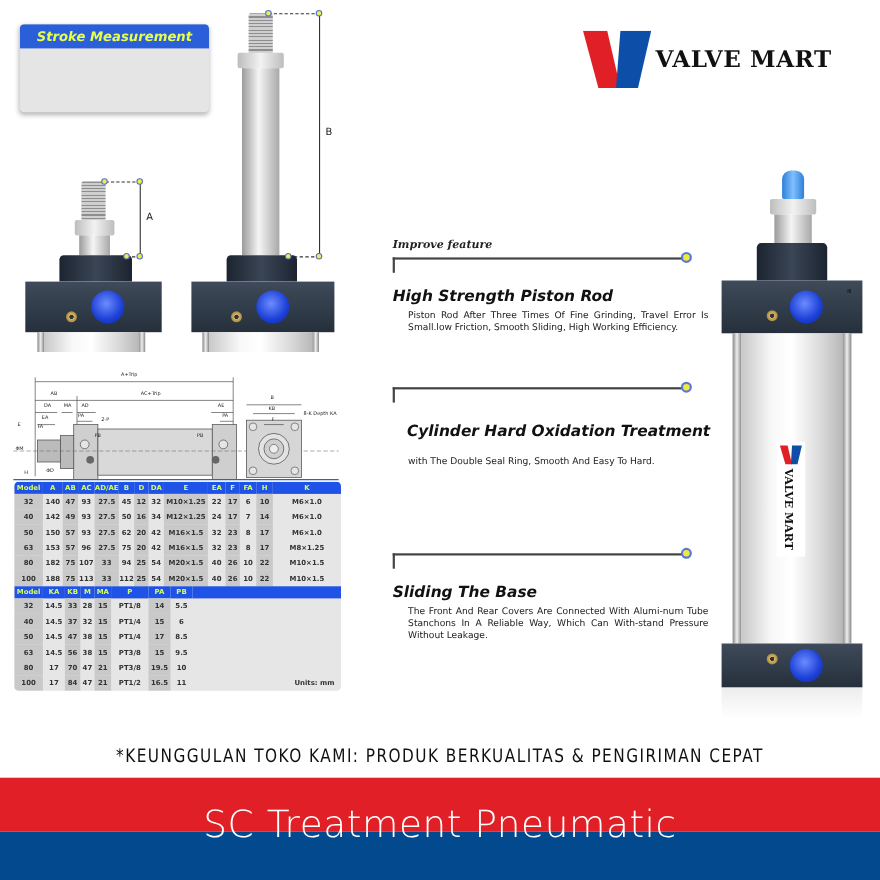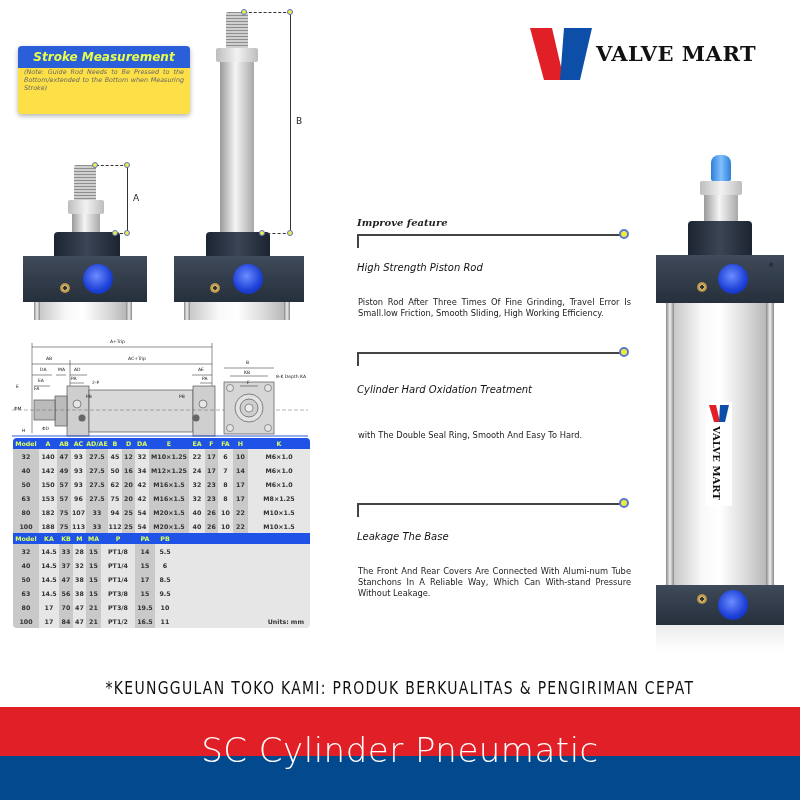--- a/index.html
+++ b/index.html
@@ -1,24 +1,23 @@
 <!DOCTYPE html>
 <html><head>
 <meta charset="utf-8">
 <style>
   * { box-sizing: border-box; margin: 0; padding: 0; }
   html, body { width: 800px; height: 800px; overflow: hidden; background: #ffffff; }
   body { position: relative; font-family: "DejaVu Sans", sans-serif; color: #222; }
 
   
   .stroke-card {
-    position: absolute; left: 18px; top: 22px; width: 172px; height: 68px;
-    background: #fde047; border-radius: 4px; box-shadow: 0 2px 5px rgba(0,0,0,0.3);
+    position: absolute; left: 18px; top: 22px; width: 172px; height: 80px;
+    background: #e5e5e5; border-radius: 4px; box-shadow: 0 2px 5px rgba(0,0,0,0.3);
     overflow: hidden;
-    margin-top: 24px;
   }
   .stroke-card .head {
     background: #2b5fd9; height: 22px; color: #e8ff4a;
     font-style: italic; font-weight: bold; font-size: 12px; text-align: center; line-height: 22px;
     font-family: "DejaVu Sans", sans-serif;
   }
   .stroke-card .formula { font-size: 7.2px; font-weight: bold; font-style: italic; padding: 5px 6px 1px 6px; color:#111; }
   .stroke-card .note { font-size: 6.4px; font-style: italic; color: #666; padding: 0 6px; text-align: justify; line-height: 8px; }
   .rod-thread { position: absolute; background: repeating-linear-gradient(180deg,#8e8e8e 0 1px,#cfcfcf 1px 3px); border-radius: 2px; }
   .nut { position: absolute; background: linear-gradient(90deg,#bdbdbd,#f2f2f2,#bdbdbd); border-radius: 2px; }
@@ -42,39 +41,38 @@
   .spec table { border-collapse: collapse; width: 100%; font-size: 6.3px; font-weight: bold; color: #333; }
   .spec th { background: #1f52e6; color: #d9ff5a; height: 11px; font-weight: bold; text-align: center; padding: 0; }
   .spec td { height: 14px; text-align: center; padding: 0; }
   .spec td.sh { background: #c9c9c9; }
   .spec td.units { text-align: right; padding-right: 6px; font-size: 6.3px; }
 
   
   .pf-label { position: absolute; left: 357px; top: 217px; font-family: "DejaVu Serif", serif; font-style: italic; font-weight: bold; font-size: 10px; color: #222; }
   .connector { position: absolute; border-top: 2px solid #444; border-left: 2px solid #444; }
   .node { position: absolute; width: 10px; height: 10px; border-radius: 50%; background: #f0ea3a; border: 2px solid #5b78d6; }
-  .feat-title { position: absolute; left: 357px; font-style: italic; font-weight: normal; font-size: 10px; color: #111; font-family: "DejaVu Sans", sans-serif; }
-  .feat-body { position: absolute; left: 358px; width: 273px; font-size: 8.3px; line-height: 11px; color: #222; text-align: justify; margin-top: 16px; }
+  .feat-title { position: absolute; left: 357px; font-style: italic; font-weight: bold; font-size: 14px; color: #111; font-family: "DejaVu Sans", sans-serif; }
+  .feat-body { position: absolute; left: 371px; width: 273px; font-size: 8.3px; line-height: 11px; color: #222; text-align: justify; }
 
   
   .logo { position: absolute; left: 530px; top: 28px; }
   .logo-text { position: absolute; left: 596px; top: 41px; font-family: "DejaVu Serif", serif; font-weight: bold; font-size: 21px; color: #111; letter-spacing: 0.5px; white-space: nowrap; }
 
   
   .tagline { position: absolute; left: 0; top: 678px; width: 800px; text-align: center; font-size: 17px; letter-spacing: 1.6px; color: #111; font-family: "DejaVu Sans", sans-serif; transform: scaleX(0.82); }
   .band-red { position: absolute; left: 0; top: 707px; width: 800px; height: 49px; background: #e11f26; }
   .band-blue { position: absolute; left: 0; top: 756px; width: 800px; height: 44px; background: #02498e; }
   .banner-title { position: absolute; left: 0; top: 730px; width: 800px; text-align: center; color: #fff; font-size: 34px; font-weight: 200; letter-spacing: 0.5px; font-family: "DejaVu Sans", sans-serif; -webkit-text-stroke: 0; }
 </style>
 </head>
 <body>
 
 <div class="stroke-card">
   <div class="head">Stroke Measurement</div>
-  <div class="note">(Note: Guide Rod Needs to Be Pressed to the Bottom/extended to the Bottom when Measuring Stroke)</div>
 </div>
 
 <div>
   <div class="rod-thread" style="left:74px;top:165px;width:22px;height:36px;"></div>
   <div class="nut" style="left:68px;top:200px;width:36px;height:14px;"></div>
   <div class="rod" style="left:72px;top:214px;width:28px;height:18px;"></div>
   <div class="cap-top" style="left:54px;top:232px;width:66px;height:24px;"></div>
   <div class="block" style="left:23px;top:256px;width:124px;height:46px;"></div>
   <div class="port" style="left:83px;top:264px;width:30px;height:30px;"></div>
   <div class="screw" style="left:60px;top:283px;width:10px;height:10px;"></div>
@@ -384,29 +382,29 @@
 
 <div class="pf-label">Improve feature</div>
 
 <div class="connector" style="left:357px;top:234px;width:266px;height:14px;"></div>
 <div class="node" style="left:619px;top:229px;"></div>
 <div class="feat-title" style="top:262px;">High Strength Piston Rod</div>
 <div class="feat-body" style="top:281px;">Piston Rod After Three Times Of Fine Grinding, Travel Error Is Small.low Friction, Smooth Sliding, High Working Efficiency.</div>
 
 <div class="connector" style="left:357px;top:352px;width:266px;height:14px;"></div>
 <div class="node" style="left:619px;top:347px;"></div>
-<div class="feat-title" style="top:384px;">Cylinder Hard Oxidation Treatment</div>
+<div class="feat-title" style="top:384px;margin-left:13px;">Cylinder Hard Oxidation Treatment</div>
 <div class="feat-body" style="top:403px;">
   <br>
   <span>with The Double Seal Ring, Smooth And Easy To Hard.</span>
 </div>
 
 <div class="connector" style="left:357px;top:503px;width:266px;height:14px;"></div>
 <div class="node" style="left:619px;top:498px;"></div>
-<div class="feat-title" style="top:531px;">Leakage The Base</div>
+<div class="feat-title" style="top:531px;">Sliding The Base</div>
 <div class="feat-body" style="top:550px;">The Front And Rear Covers Are Connected With Alumi-num Tube Stanchons In A Reliable Way, Which Can With-stand Pressure Without Leakage.</div>
 
 <div class="logo">
   <svg width="64" height="52" viewBox="0 0 64 52">
     <polygon points="0,0 22,0 34,52 14,52" fill="#e11f26"></polygon>
     <polygon points="34,0 62,0 50,52 30,52" fill="#0d4fa8"></polygon>
   </svg>
 </div>
 <div class="logo-text">VALVE MART</div>
 
@@ -431,13 +429,13 @@
   </div>
   <div class="block" style="left:656px;top:585px;width:128px;height:40px;"></div>
   <div class="port" style="left:718px;top:590px;width:30px;height:30px;"></div>
   <div class="screw" style="left:697px;top:594px;width:10px;height:10px;"></div>
   <div style="position:absolute;left:656px;top:625px;width:128px;height:28px;background:linear-gradient(180deg,#e8e8e8,#ffffff);opacity:0.8;"></div>
 </div>
 
 <div class="tagline">*KEUNGGULAN TOKO KAMI: PRODUK BERKUALITAS &amp; PENGIRIMAN CEPAT</div>
 <div class="band-red"></div>
 <div class="band-blue"></div>
-<div class="banner-title">SC Cylinder Pneumatic</div>
+<div class="banner-title">SC Treatment Pneumatic</div>
 
 </body></html>

